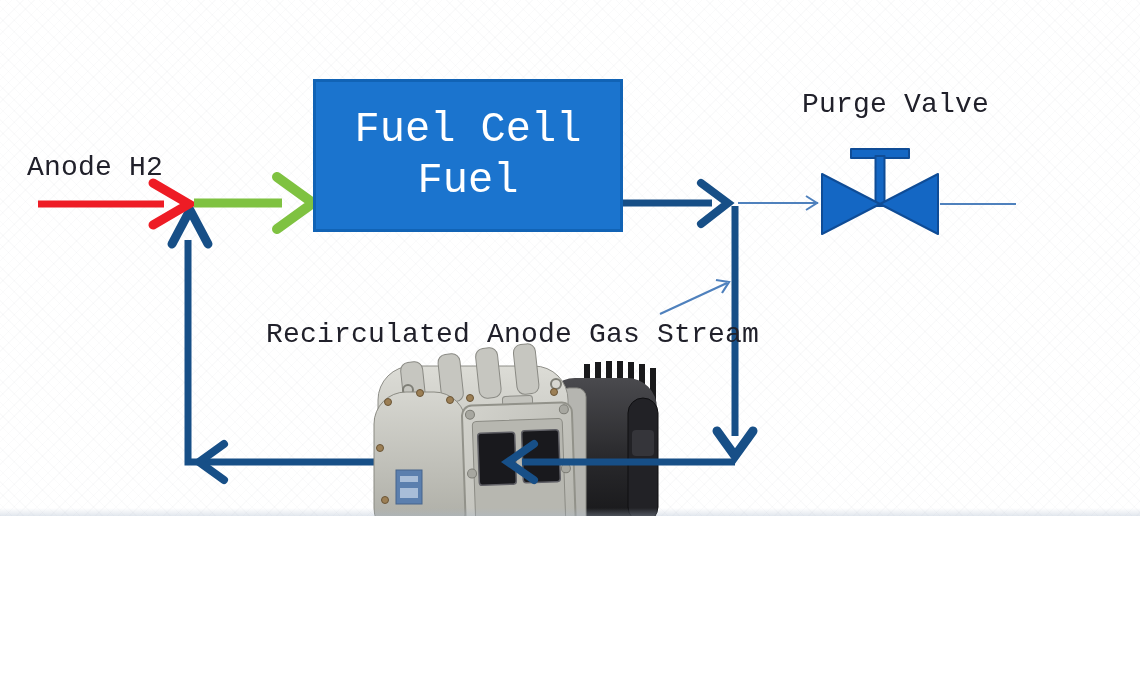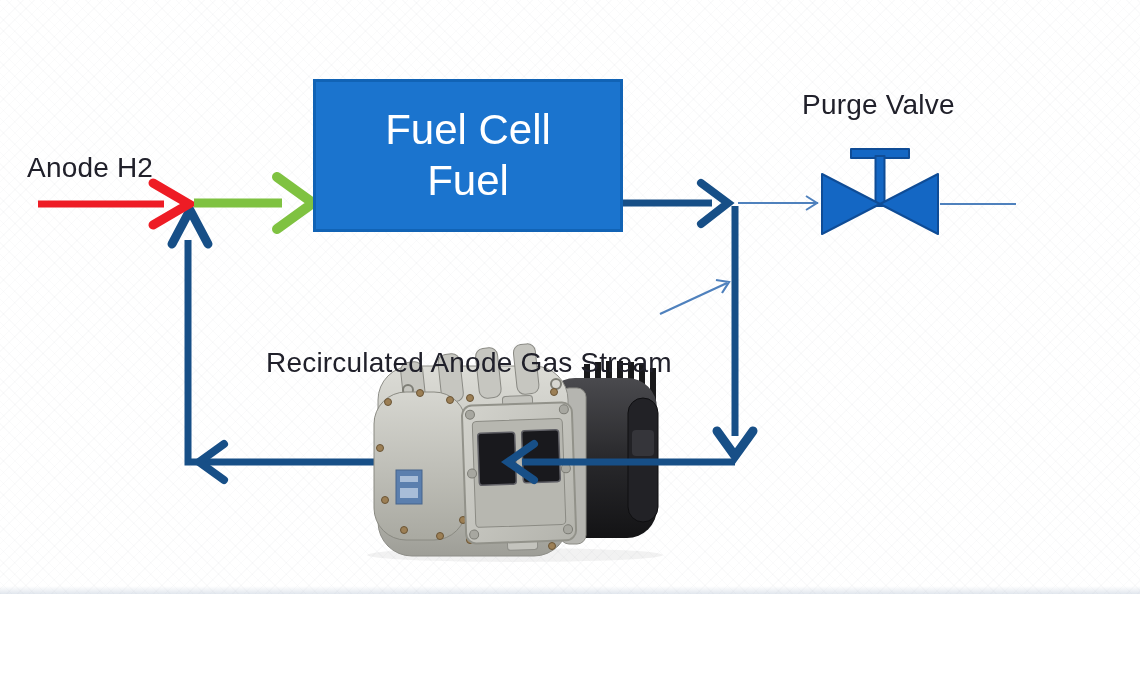--- a/index.html
+++ b/index.html
@@ -1,36 +1,36 @@
 <!DOCTYPE html>
 <html style="--background: #ffffff; --label-text: #20202a; --box-fill: #1b74ce; --box-border: #1163b5; --box-text: #ffffff; --valve-fill: #1467c4; --pipe-blue: #174f87; --thin-line-blue: #4f81bd; --feed-arrow-red: #ee1c25; --recirc-green: #7fc241;"><head>
 <meta charset="utf-8">
 <style>
   html,body{margin:0;padding:0;background:#fff;}
   .canvas{
-    position:relative;width:1140px;height:594px;overflow:hidden;
+    position:relative;width:1140px;height:516px;overflow:hidden;
     background-color:var(--background,#ffffff);
     background-image:
       repeating-linear-gradient(135deg, rgba(60,70,90,0.022) 0 1px, transparent 1px 8px),
       repeating-linear-gradient(45deg, rgba(60,70,90,0.022) 0 1px, transparent 1px 8px);
-    font-family:Liberation Sans, sans-serif;
+    font-family:Liberation Mono, monospace;
   }
   .canvas::after{
     content:"";position:absolute;left:0;right:0;bottom:0;height:8px;
     background:linear-gradient(to bottom, rgba(170,185,205,0), rgba(170,185,205,0.35));
     pointer-events:none;
   }
   .diagram-svg{position:absolute;left:0;top:0;width:1140px;height:676px;}
   .label{
     position:absolute;color:var(--label-text,#20202a);font-size:28px;
     white-space:nowrap;letter-spacing:0.2px;
   }
   .label-feed{left:27px;top:152px;}
   .label-purge{left:802px;top:89px;}
-  .label-recirc{left:266px;top:319px;margin-top:28px;}
+  .label-recirc{left:266px;top:319px;}
   .stack-box{
     position:absolute;left:313px;top:79px;width:310px;height:153px;
     box-sizing:border-box;background:var(--box-fill,#1b74ce);
     border:3px solid var(--box-border,#1163b5);
     color:var(--box-text,#ffffff);font-size:42px;line-height:1.2;
     display:flex;flex-direction:column;justify-content:center;align-items:center;
   }
   
   .st-pipe{stroke:var(--pipe-blue,#174f87);fill:none;}
   .st-red{stroke:var(--feed-arrow-red,#ee1c25);fill:none;}

